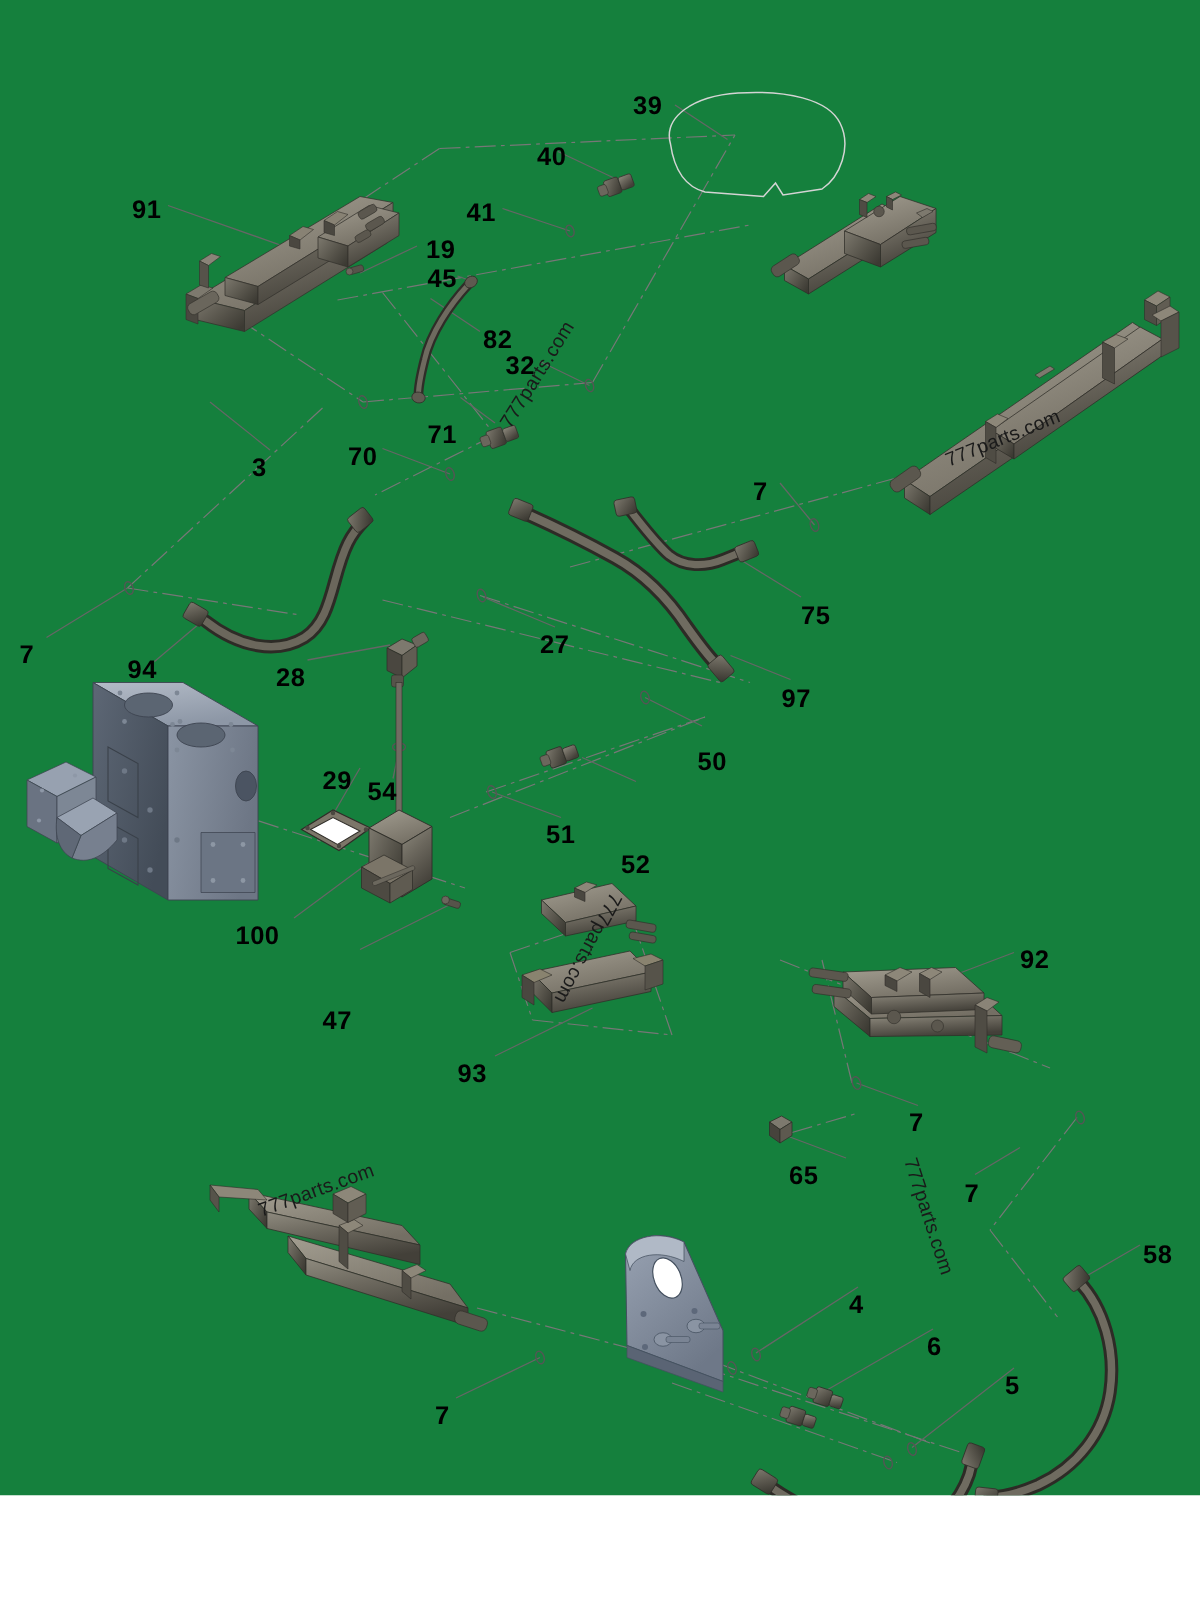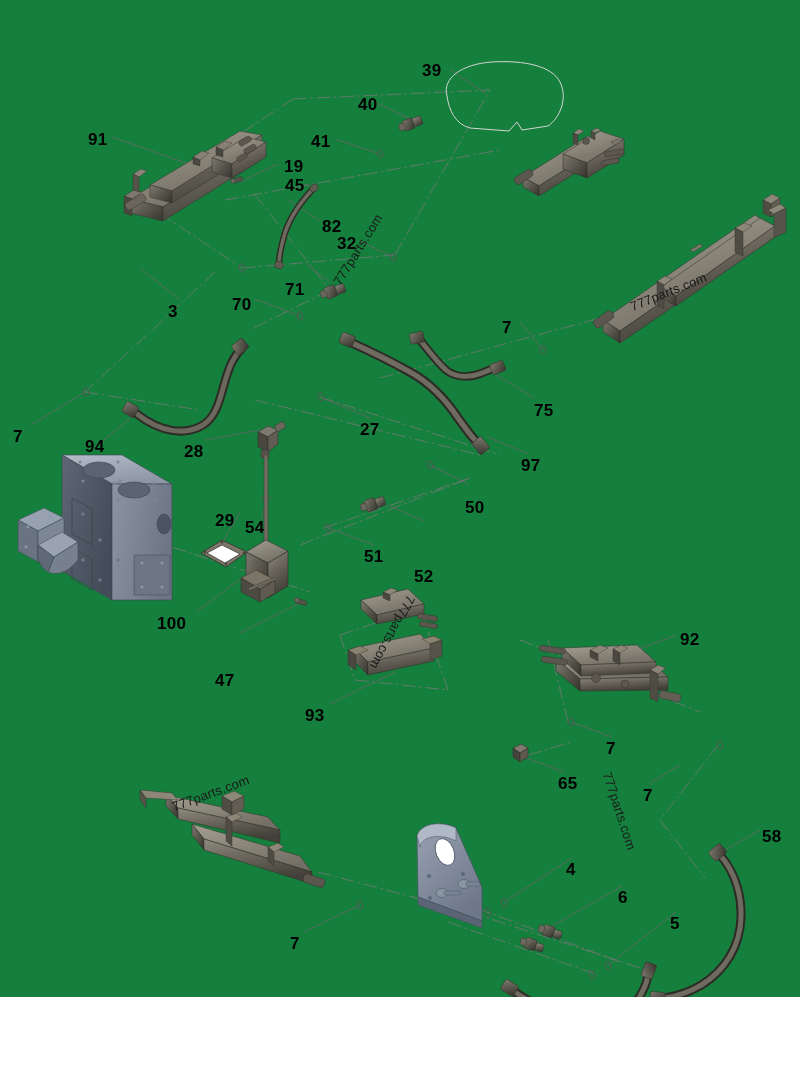--- a/index.html
+++ b/index.html
@@ -596,21 +596,21 @@
   <div class="callout" style="left:465px; top:487px;margin-top:12px;">50</div>
   <div class="callout" style="left:215px; top:512px;text-align:right;">29</div>
   <div class="callout" style="left:245px; top:519px;">54</div>
   <div class="callout" style="left:414px; top:524px;margin-top:44px;">52</div>
   <div class="callout" style="left:364px; top:548px;">51</div>
   <div class="callout" style="left:157px; top:615px;">100</div>
   <div class="callout" style="left:215px; top:672px;">47</div>
   <div class="callout" style="left:680px; top:631px;">92</div>
   <div class="callout" style="left:305px; top:707px;">93</div>
   <div class="callout" style="left:606px; top:740px;">7</div>
-  <div class="callout" style="left:558px; top:775px;">65</div>
+  <div class="callout" style="left:526px; top:775px;">65</div>
   <div class="callout" style="left:643px; top:787px;">7</div>
   <div class="callout" style="left:762px; top:828px;">58</div>
   <div class="callout" style="left:566px; top:861px;">4</div>
   <div class="callout" style="left:618px; top:889px;">6</div>
   <div class="callout" style="left:670px; top:915px;">5</div>
   <div class="callout" style="left:290px; top:935px;">7</div>
   <div class="callout" style="left:442px; top:1026px;">58</div>
 
   <div class="watermark" style="left:330px; top:280px; transform:rotate(-58deg); transform-origin:left top;">777parts.com</div>
   <div class="watermark" style="left:628px; top:300px; transform:rotate(-22deg); transform-origin:left top;">777parts.com</div>

